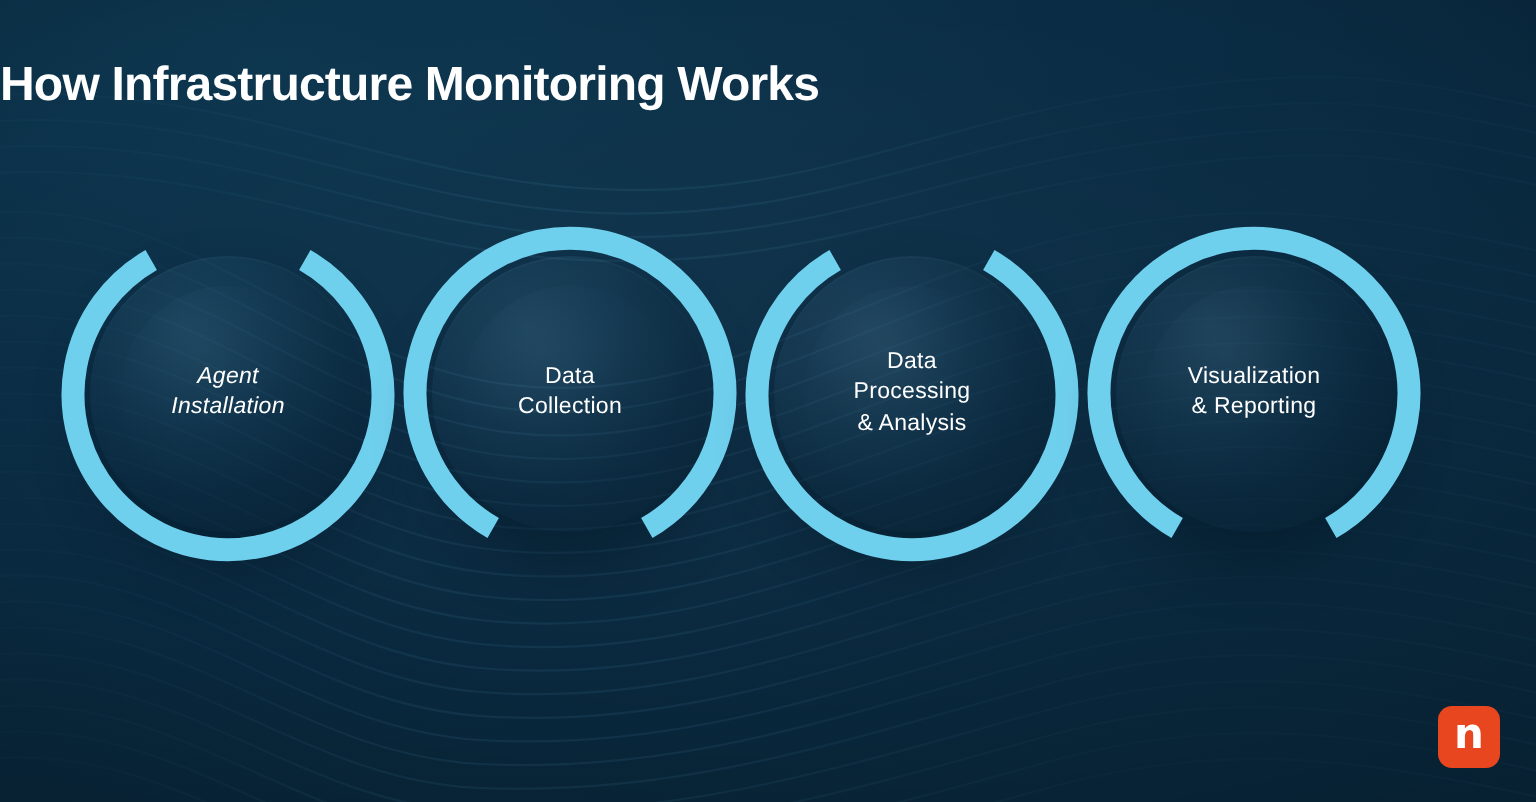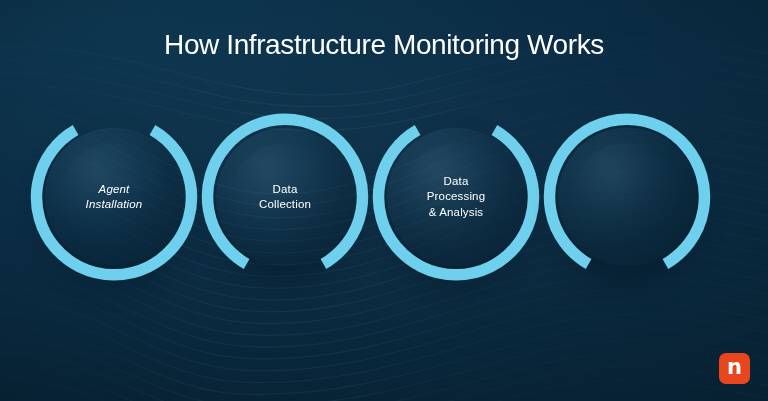--- a/index.html
+++ b/index.html
@@ -40,24 +40,24 @@
                 rgba(0,0,0,0.22) 100%);
     pointer-events: none;
   }
 
   
   .title {
     position: absolute;
     left: 0;
     right: 0;
     top: 30px;
-    text-align: center;
+    text-align: left;
     color: #ffffff;
-    font-size: 28px;
-    font-weight: normal;
+    font-size: 24px;
+    font-weight: bold;
     letter-spacing: -0.4px;
     line-height: 1.1;
     white-space: nowrap;
   }
 
   
   .steps {
     position: absolute;
     left: 0;
     top: 0;
@@ -225,20 +225,22 @@
       <div class="step-label">Data
 Processing
 &amp; Analysis</div>
     </div>
 
     <div class="step" style="left:542px;">
       <div class="step-disc"></div>
       <svg class="step-ring" viewBox="0 0 170 170" xmlns="http://www.w3.org/2000/svg">
         <path d="M 123.4 152.0 A 77.5 77.5 0 1 0 46.6 152.0" fill="none" stroke="#6fd0ee" stroke-width="11.5" stroke-linecap="butt"></path>
       </svg>
+      <div class="step-label">Visualization
+&amp; Reporting</div>
     </div>
 
   </div>
 
   <div class="logo">
     <span class="logo-glyph">n</span>
   </div>
 
 </div>
 

